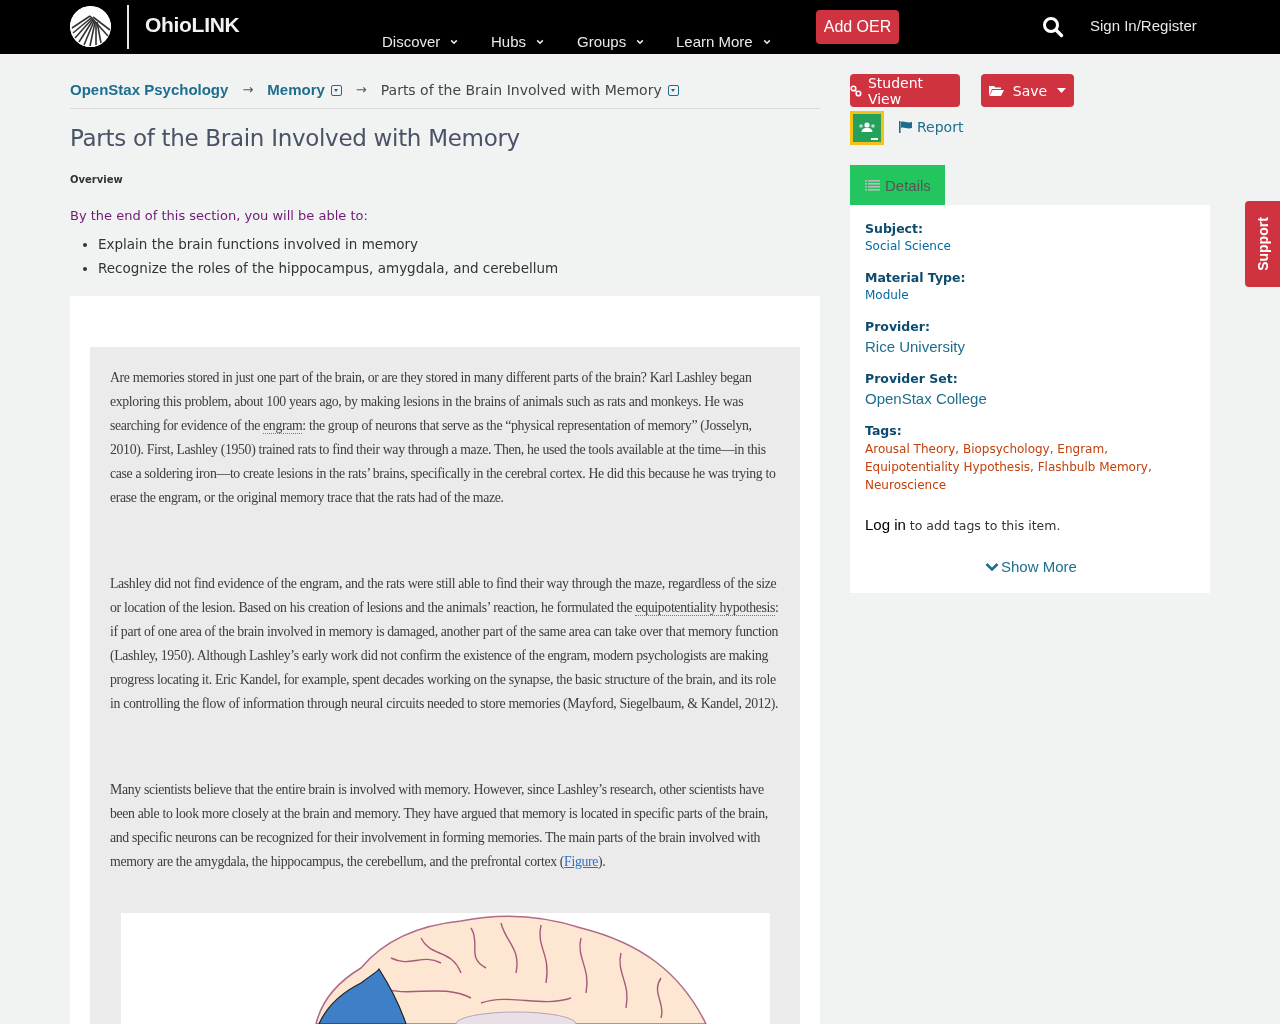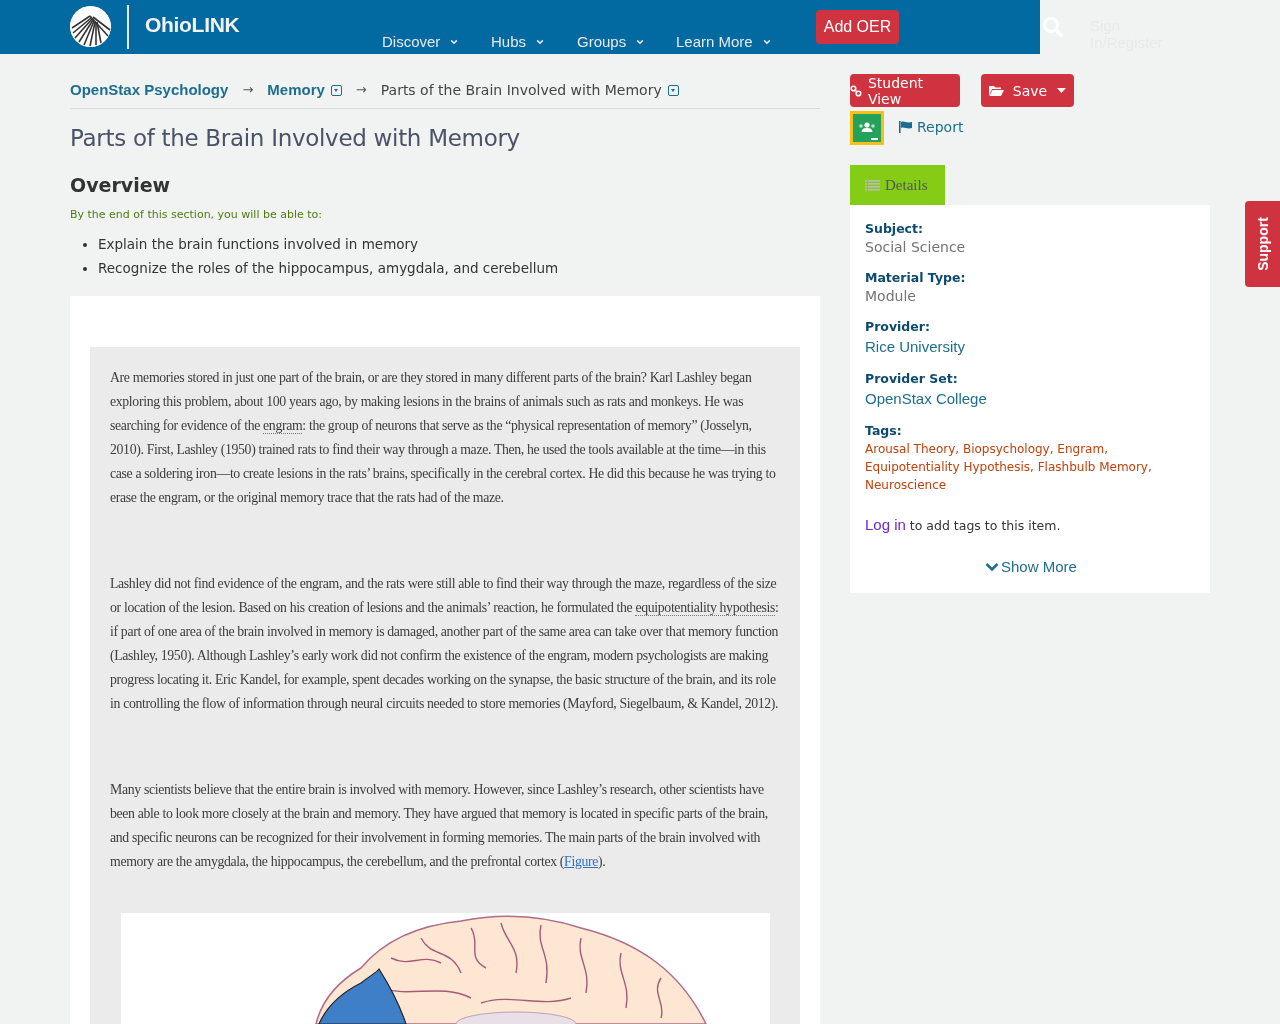--- a/index.html
+++ b/index.html
@@ -1,66 +1,66 @@
 <!DOCTYPE html>
 <html><head>
 <meta charset="utf-8">
 <style>
   * { box-sizing: border-box; margin: 0; padding: 0; }
   html, body { width: 1280px; height: 1024px; overflow: hidden; }
   body { background: #f1f2f2; font-family: "DejaVu Sans", sans-serif; color: #333; position: relative; }
 
   
-  .topbar { position: absolute; left: 0; top: 0; width: 1040px; height: 54px; background: #0369a1; }
+  .topbar { position: absolute; left: 0; top: 0; width: 1280px; height: 54px; background: #000000; }
   .logo { position: absolute; left: 70px; top: 6px; width: 41px; height: 41px; border-radius: 50%; background: #fff; overflow: hidden; }
   .logo-divider { position: absolute; left: 127px; top: 5px; width: 2px; height: 44px; background: #e8e8e8; }
   .brand { position: absolute; left: 145px; top: 13px; font-family: "Liberation Sans", sans-serif; font-weight: bold; font-size: 21px; color: #f2f2f2; letter-spacing: -0.3px; }
   .navitem { position: absolute; top: 17px; font-family: "Liberation Sans", sans-serif; font-size: 15px; color: #e9e9e9; display: flex; align-items: center; gap: 10px; cursor: pointer; margin-top: 16px; }
   .navitem .chev { width: 8px; height: 8px; display: inline-block; }
   .add-oer { position: absolute; left: 816px; top: 10px; width: 83px; height: 34px; background: #d03340; border-radius: 4px; color: #fff; font-family: "Liberation Sans", sans-serif; font-size: 16px; display: flex; align-items: center; justify-content: center; cursor: pointer; }
   .search-btn { position: absolute; left: 1042px; top: 16px; width: 22px; height: 22px; cursor: pointer; }
   .signin { position: absolute; left: 1090px; top: 17px; font-family: "Liberation Sans", sans-serif; font-size: 15px; color: #e9e9e9; cursor: pointer; }
 
   
   .breadcrumb { position: absolute; left: 70px; top: 80px; width: 750px; height: 29px; border-bottom: 1px solid #d9dbdb; display: flex; align-items: flex-start; font-size: 14px; }
   .bc-link { color: #1d6e8e; font-family: "Liberation Sans", sans-serif; font-weight: bold; font-size: 15px; cursor: pointer; }
   .bc-sep { color: #555; margin: 0 14px; font-size: 13px; line-height: 20px; }
   .bc-current { color: #444; font-size: 14px; line-height: 20px; }
   .bc-toggle { display: inline-block; width: 11px; height: 11px; border: 1.5px solid #1d6e8e; border-radius: 2px; margin-left: 6px; position: relative; vertical-align: -1px; cursor: pointer; }
   .bc-toggle::after { content: ""; position: absolute; left: 2px; top: 3px; border-left: 2.5px solid transparent; border-right: 2.5px solid transparent; border-top: 3px solid #1d6e8e; }
   .bc-item { display: flex; align-items: center; line-height: 20px; }
 
   .page-title { position: absolute; left: 70px; top: 125px; font-family: "DejaVu Sans", sans-serif; font-size: 23px; font-weight: normal; color: #4a5365; letter-spacing: -0.3px; }
-  .overview-h { position: absolute; left: 70px; top: 174px; font-size: 19px; font-weight: bold; color: #333; }
-  .overview-intro { position: absolute; left: 70px; top: 208px; font-size: 11px; color: #4d7c0f; }
+  .overview-h { position: absolute; left: 70px; top: 174px; font-size: 10px; font-weight: bold; color: #333; }
+  .overview-intro { position: absolute; left: 70px; top: 208px; font-size: 13px; color: #701a75; }
   .objectives { position: absolute; left: 98px; top: 232px; font-size: 13.5px; color: #333; list-style: disc; }
   .objectives li { line-height: 24px; }
 
   
   .content-card { position: absolute; left: 70px; top: 296px; width: 750px; height: 740px; background: #fff; }
   .content-box { position: absolute; left: 90px; top: 347px; width: 710px; height: 690px; background: #ebebeb; }
   .para { position: absolute; left: 110px; width: 672px; font-size: 13.8px; line-height: 24px; color: #3d3d3d; letter-spacing: -0.35px; font-stretch: condensed; font-family: Liberation Serif, serif; }
   .term { border-bottom: 1px dotted #777; }
   .fig-link { color: #2f6fc4; text-decoration: underline; cursor: pointer; }
   .figure { position: absolute; left: 121px; top: 913px; width: 649px; height: 111px; background: #fff; overflow: hidden; }
 
   
   .btn-red { position: absolute; top: 74px; height: 33px; background: #d03340; border-radius: 4px; color: #fff; font-size: 14px; display: flex; align-items: center; justify-content: center; gap: 6px; cursor: pointer; }
   .gc-icon { position: absolute; left: 850px; top: 111px; width: 34px; height: 34px; background: #f8bf19; padding: 3px; cursor: pointer; }
   .gc-inner { width: 100%; height: 100%; background: #24a15b; position: relative; }
   .report { position: absolute; left: 899px; top: 119px; font-size: 14px; color: #1d6e8e; display: flex; align-items: center; gap: 4px; cursor: pointer; }
 
-  .details-tab { position: absolute; left: 850px; top: 165px; width: 95px; height: 40px; background: #84cc16; display: flex; align-items: center; padding-left: 15px; gap: 5px; font-family: Liberation Serif, serif; font-size: 15px; color: #555; cursor: pointer; }
+  .details-tab { position: absolute; left: 850px; top: 165px; width: 95px; height: 40px; background: #22c55e; display: flex; align-items: center; padding-left: 15px; gap: 5px; font-family: Liberation Sans, sans-serif; font-size: 15px; color: #555; cursor: pointer; }
   .details-panel { position: absolute; left: 850px; top: 205px; width: 360px; height: 388px; background: #fff; }
   .d-label { position: absolute; left: 865px; font-size: 12.5px; font-weight: bold; color: #0c4a6e; }
-  .d-value { position: absolute; left: 865px; font-size: 14px; color: #737373; }
+  .d-value { position: absolute; left: 865px; font-size: 12px; color: #0369a1; }
   .d-link { position: absolute; left: 865px; font-family: "Liberation Sans", sans-serif; font-size: 15px; color: #1d6e8e; cursor: pointer; }
   .tags { position: absolute; left: 865px; top: 440px; width: 330px; font-size: 12px; line-height: 18px; color: #c2410c; }
   .login-line { position: absolute; left: 865px; top: 516px; font-size: 12.5px; color: #333; }
-  .login-line .lk { font-family: "Liberation Sans", sans-serif; font-size: 15px; color: #6d28d9; cursor: pointer; }
+  .login-line .lk { font-family: "Liberation Sans", sans-serif; font-size: 15px; color: #000000; cursor: pointer; }
   .show-more { position: absolute; left: 985px; top: 558px; font-family: "Liberation Sans", sans-serif; font-size: 15px; color: #1d6e8e; display: flex; align-items: center; gap: 2px; cursor: pointer; }
 
   .support { position: absolute; left: 1245px; top: 201px; width: 35px; height: 86px; background: #d03340; border-radius: 4px 0 0 4px; display: flex; align-items: center; justify-content: center; cursor: pointer; }
   .support span { transform: rotate(-90deg); color: #fff; font-family: "Liberation Sans", sans-serif; font-weight: bold; font-size: 14px; white-space: nowrap; }
 </style>
 </head>
 <body>
 
 <div class="topbar">
   <div class="logo">

